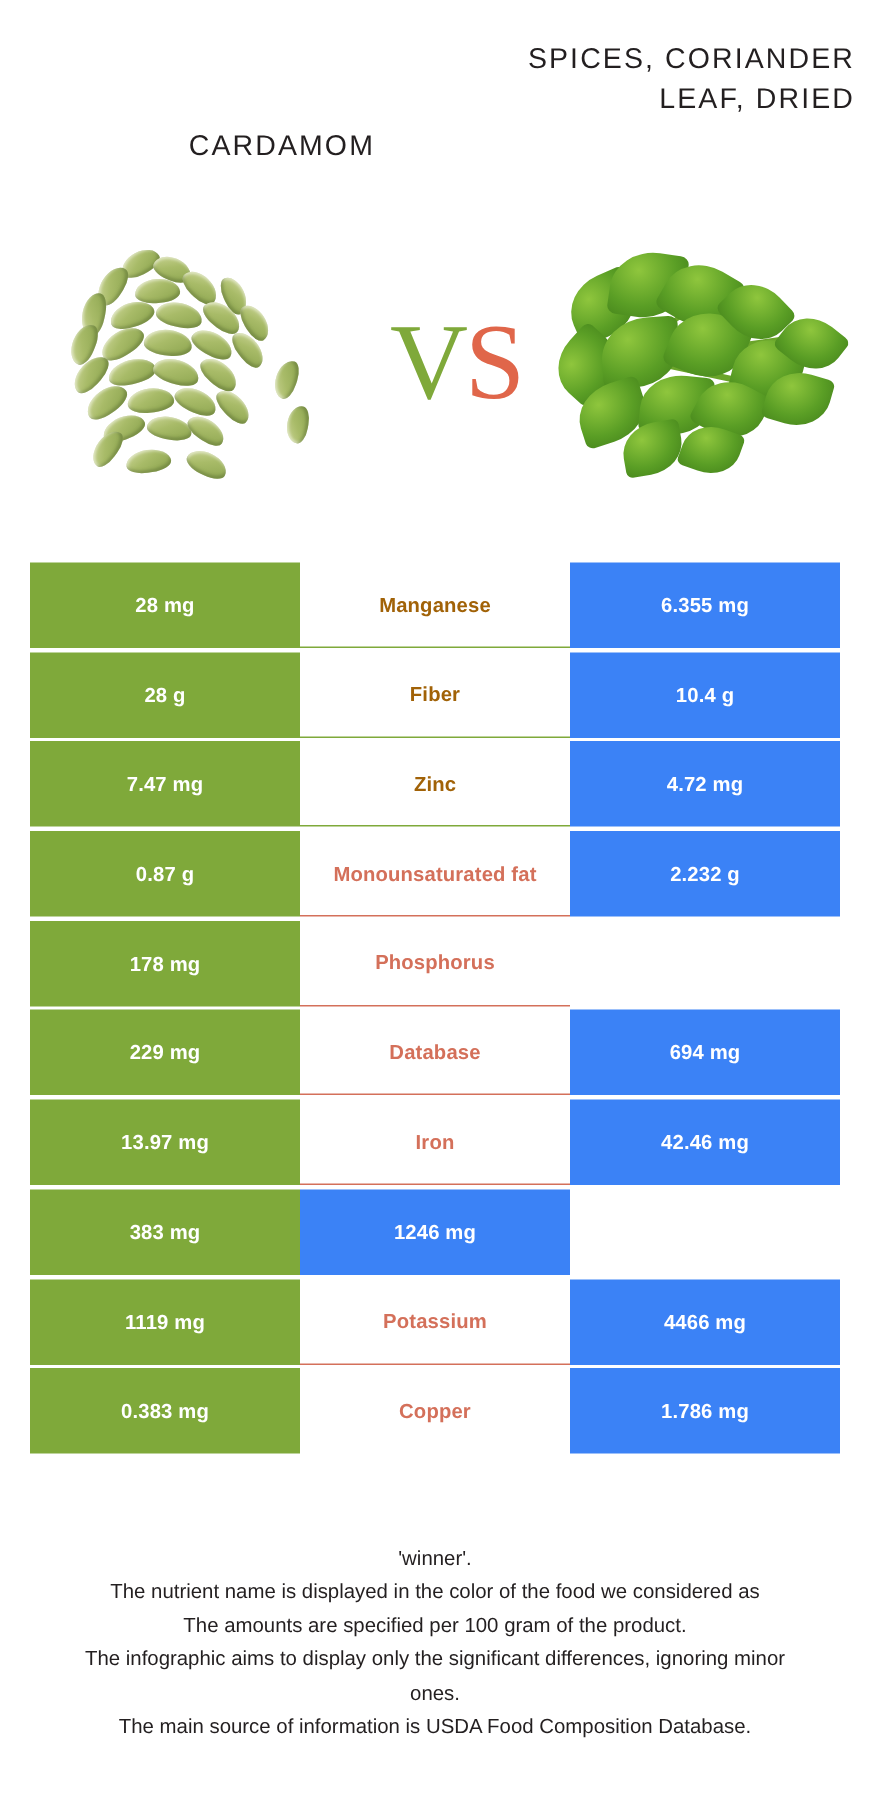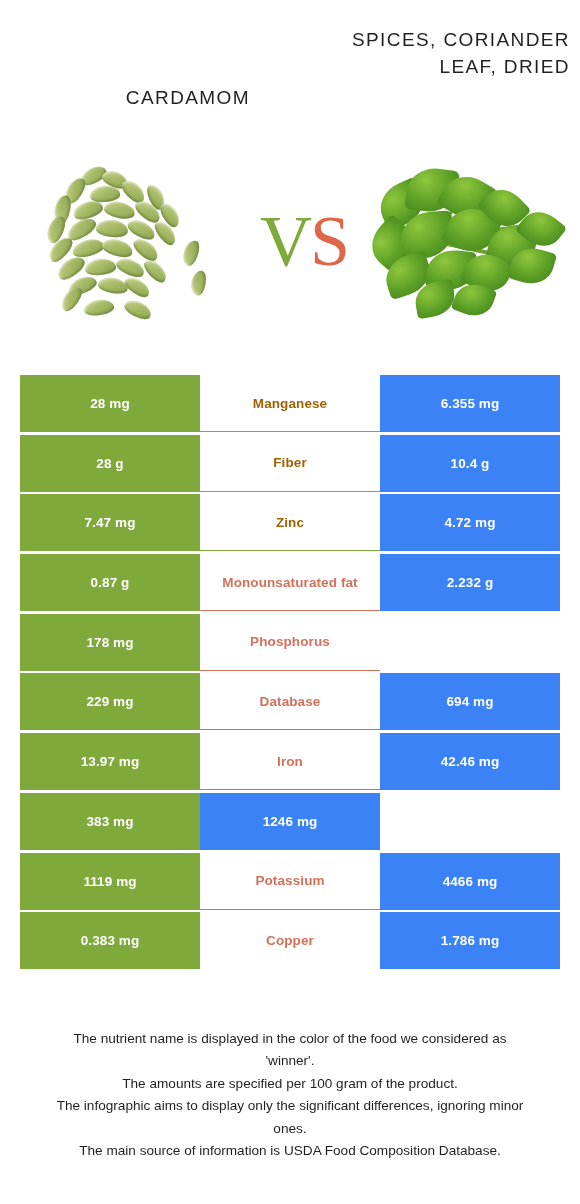--- a/index.html
+++ b/index.html
@@ -281,21 +281,21 @@
         <div class="cell cell-right">4466 mg</div>
       </div>
       <div class="row">
         <div class="cell cell-left">0.383 mg</div>
         <div class="cell cell-mid win-right" style="border-bottom-color: transparent;">Copper</div>
         <div class="cell cell-right">1.786 mg</div>
       </div>
     </div>
 
   <div class="footer" id="footer-note">
+      <span class="fline">'winner'.</span>
       <span class="fline">The nutrient name is displayed in the color of the food we considered as</span>
-      <span class="fline">'winner'.</span>
       <span class="fline">The amounts are specified per 100 gram of the product.</span>
       <span class="fline">The infographic aims to display only the significant differences, ignoring minor</span>
       <span class="fline">ones.</span>
       <span class="fline">The main source of information is USDA Food Composition Database.</span>
     </div>
 
 </div>
 
 </body></html>

